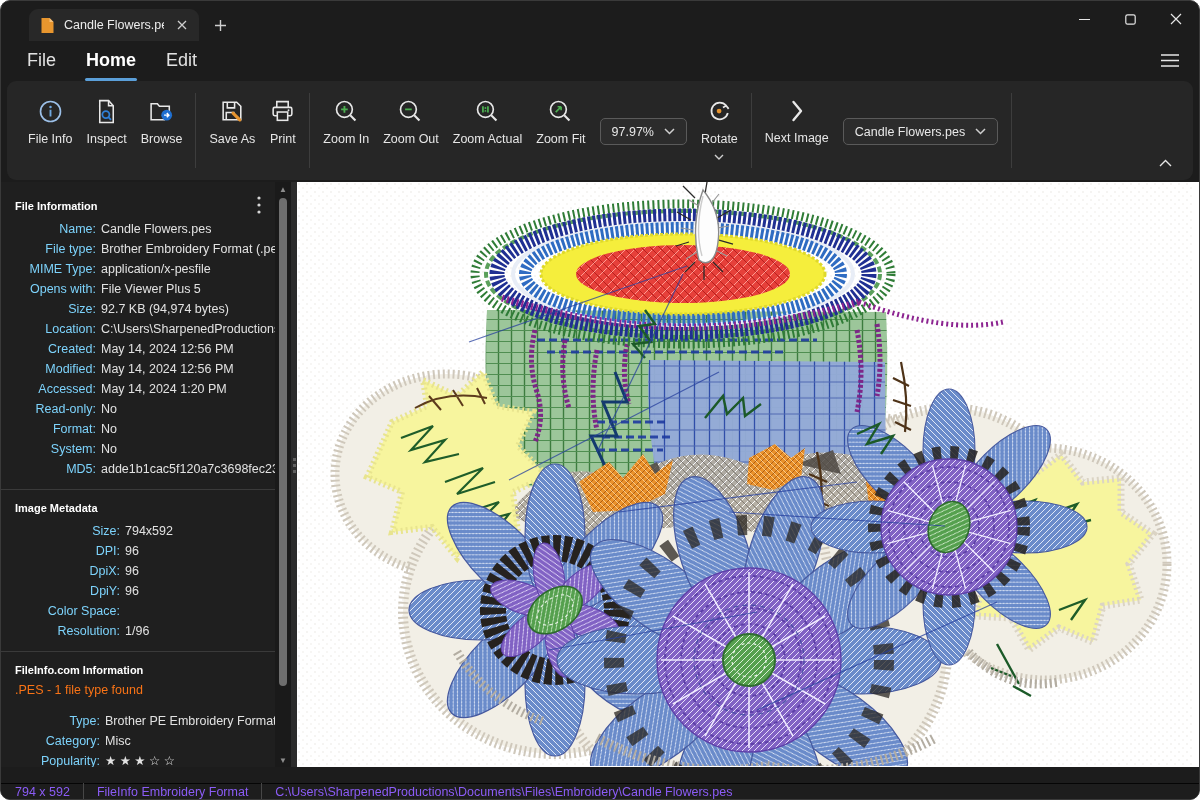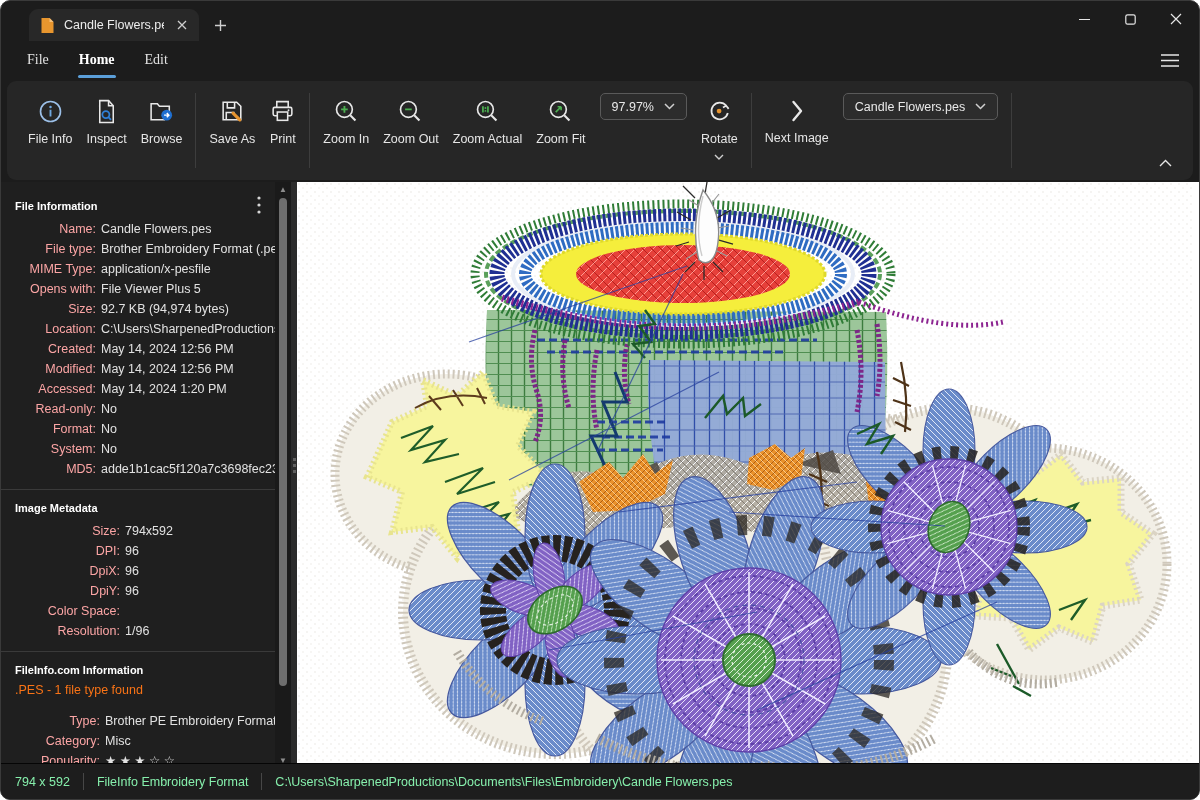--- a/index.html
+++ b/index.html
@@ -10,59 +10,59 @@
   .titlebar{position:absolute;top:0;left:0;right:0;height:40px;}
   .tab{position:absolute;left:28px;top:8px;width:170px;height:32px;background:#282828;
     border-radius:9px 9px 0 0;display:flex;align-items:center;gap:9px;padding:0 8px 0 11px;cursor:default;}
   .tab-title{color:#ececec;font-size:12.5px;flex:1;white-space:nowrap;overflow:hidden;}
   .tab-close{width:18px;height:18px;display:flex;align-items:center;justify-content:center;border-radius:4px;}
   .newtab{position:absolute;left:208px;top:13px;width:22px;height:22px;display:flex;align-items:center;justify-content:center;border-radius:4px;}
   .win-controls{position:absolute;right:0;top:0;display:flex;height:36px;}
   .win-btn{width:46px;height:36px;display:flex;align-items:center;justify-content:center;}
   
   .menubar{position:absolute;top:40px;left:0;right:0;height:38px;display:flex;align-items:center;padding-left:14px;gap:6px;}
-  .menu-item{position:relative;color:#e2e2e2;font-size:14px;padding:7px 12px;border-radius:5px;font-family:Liberation Serif, serif;}
+  .menu-item{position:relative;color:#e2e2e2;font-size:18px;padding:7px 12px;border-radius:5px;}
   .menu-item.active{color:#ffffff;font-weight:bold;}
   .menu-underline{position:absolute;left:11px;right:11px;bottom:-3px;height:3px;border-radius:2px;background:#5b9fd9;}
   .hamburger{position:absolute;right:14px;top:46px;width:30px;height:26px;display:flex;align-items:center;justify-content:center;border-radius:5px;}
   
   .ribbon{position:absolute;top:80px;left:6px;right:6px;height:99px;background:#262626;border-radius:9px;}
   .ribbon-inner{display:flex;align-items:flex-start;padding:12px 6px 0 8px;height:100%;}
   .rgroup{display:flex;align-items:flex-start;padding:0 7px;gap:2px;}
   .rsep{width:1px;align-self:stretch;background:#3d3d3d;margin:0 0 12px 0;}
   .rbtn{display:flex;flex-direction:column;align-items:center;gap:7px;padding:5px 6px;border-radius:6px;color:#e6e6e6;}
   .rbtn .lbl{font-size:12.5px;text-align:center;line-height:1.18;white-space:nowrap;}
   .rbtn .lbl.wrap{white-space:normal;width:60px;}
-  .dd-wrap{display:flex;align-items:center;padding:0 6px;}
+  .dd-wrap{display:flex;align-items:center;margin-top:25px;padding:0 6px;}
   .dropdown{height:27px;border:1px solid #5a5a5a;border-radius:5px;background:#2c2c2c;color:#e8e8e8;
     font-size:12.5px;display:flex;align-items:center;gap:10px;padding:0 11px;}
   .collapse-btn{position:absolute;right:16px;bottom:7px;width:24px;height:20px;display:flex;align-items:center;justify-content:center;border-radius:4px;}
   
   .content{position:absolute;top:181px;left:0;right:0;bottom:32px;display:flex;}
   .sidebar{width:274px;background:#1f1f1f;position:relative;padding-top:16px;color:#e2e2e2;overflow:hidden;}
   .kebab{position:absolute;top:12px;right:6px;width:20px;height:22px;display:flex;align-items:center;justify-content:center;border-radius:4px;}
   .section-title{font-size:11px;font-weight:bold;color:#fff;padding:2px 14px 7px;}
   .info-row{display:flex;font-size:12.5px;line-height:20px;}
-  .info-label{flex:none;text-align:right;padding-right:5px;color:#fca5a5;}
+  .info-label{flex:none;text-align:right;padding-right:5px;color:#7dd3fc;}
   .w100 .info-label{width:100px;} .w124 .info-label{width:124px;} .w104 .info-label{width:104px;}
   .info-value{white-space:nowrap;overflow:hidden;color:#e2e2e2;}
   .sec-divider{border-top:1px solid #3a3a3a;margin:10px 0;}
   .fi-subtitle{font-size:12.5px;padding:0 14px 14px;color:#f97316;}
   .scrollbar{width:16px;background:#1a1a1a;position:relative;flex:none;}
   .sb-arrow{position:absolute;left:0;width:16px;height:14px;display:flex;align-items:center;justify-content:center;color:#8d8d8d;font-size:8px;}
   .sb-up{top:0;} .sb-down{bottom:0;}
   .sb-thumb{position:absolute;left:4px;top:16px;height:488px;width:8px;background:#6e6e6e;border-radius:4px;}
   .splitter{width:6px;background:#2b2b2b;position:relative;flex:none;cursor:col-resize;}
   .grip{position:absolute;left:1.5px;top:276px;display:flex;flex-direction:column;gap:3px;}
   .grip span{width:3px;height:3px;background:#5f5f5f;display:block;}
   .canvas{flex:1;background:#ffffff;position:relative;overflow:hidden;}
   .canvas svg{position:absolute;left:0;top:0;}
   
-  .statusbar{position:absolute;bottom:0;left:0;right:0;height:36px;background:#1d1d1d;display:flex;align-items:center;
-    gap:13px;padding:0 14px;color:#86efac;font-size:12.5px;border-top:1px solid #050505;}
+  .statusbar{position:absolute;bottom:0;left:0;right:0;height:16px;background:#1d1d1d;display:flex;align-items:center;
+    gap:13px;padding:0 14px;color:#8b5cf6;font-size:12.5px;border-top:1px solid #050505;}
   .ssep{width:1px;height:17px;background:#474747;}
   .icon{display:inline-flex;align-items:center;justify-content:center;}
 </style>
 </head>
 <body>
 
 <div class="window">
 
   <div class="titlebar">
     <div class="tab">

